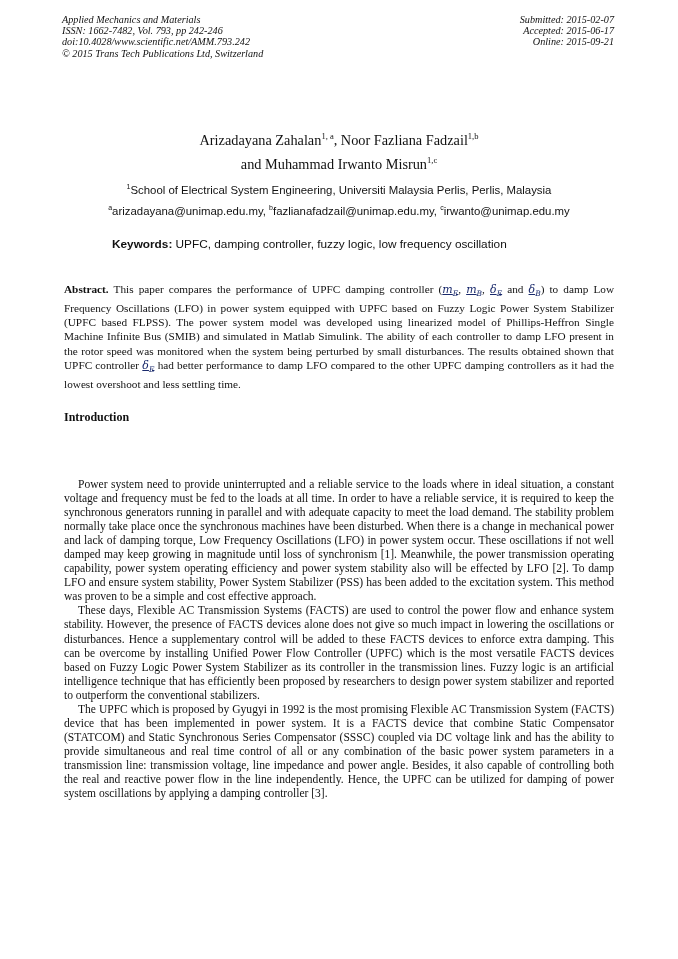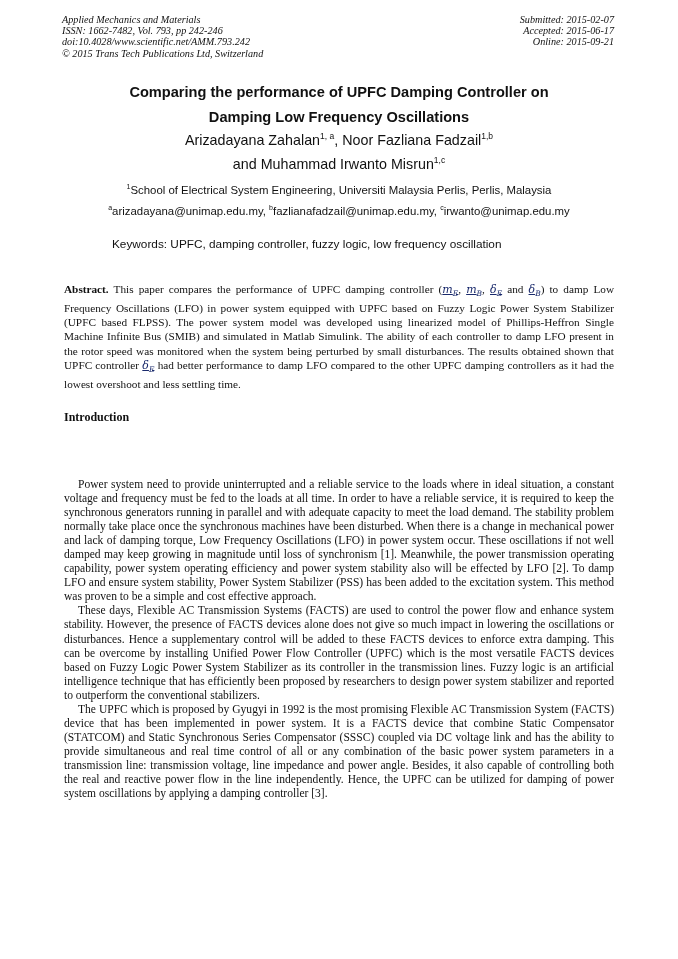--- a/index.html
+++ b/index.html
@@ -1,26 +1,26 @@
 <!DOCTYPE html>
 <html><head>
   <meta charset="utf-8">
   <style>
     html, body { margin: 0; padding: 0; background: #ffffff; }
     body { width: 678px; height: 959px; position: relative; overflow: hidden; color: #111; }
     .page { position: absolute; left: 0; top: 0; width: 678px; height: 959px; }
     .hdr-left { position: absolute; left: 62px; top: 14px; font-family: "Liberation Serif", serif; font-style: italic; font-size: 10.2px; line-height: 11.2px; color: #111; }
     .hdr-right { position: absolute; right: 64px; top: 14px; text-align: right; font-family: "Liberation Serif", serif; font-style: italic; font-size: 10.2px; line-height: 11.2px; color: #111; }
     .title { position: absolute; left: 0; width: 678px; top: 80px; text-align: center; font-family: "Liberation Sans", sans-serif; font-weight: bold; font-size: 14.6px; line-height: 25px; color: #111; }
-    .authors { position: absolute; left: 0; width: 678px; top: 128px; text-align: center; font-family: Liberation Sans, sans-serif; font-size: 14.3px; line-height: 24px; color: #111; }
+    .authors { position: absolute; left: 0; width: 678px; top: 128px; text-align: center; font-family: Liberation Serif, serif; font-size: 14.3px; line-height: 24px; color: #111; }
     .authors sup { font-size: 8.5px; vertical-align: 6px; line-height: 0; }
     .affil { position: absolute; left: 0; width: 678px; top: 180px; text-align: center; font-family: "Liberation Sans", sans-serif; font-size: 11.4px; line-height: 21px; color: #111; }
     .affil sup { font-size: 7px; vertical-align: 5px; line-height: 0; }
     .keywords { position: absolute; left: 64px; top: 237px; font-family: "Liberation Sans", sans-serif; font-size: 11.8px; line-height: 14px; color: #111; }
-    .keywords b { font-weight: normal; padding-left: 48px; }
+    .keywords b { font-weight: bold; padding-left: 48px; }
     .abstract { position: absolute; left: 64px; width: 550px; top: 282px; font-family: "Liberation Serif", serif; font-size: 11.25px; line-height: 14.1px; text-align: justify; color: #111; }
     .abstract b { font-weight: bold; }
     .math { font-style: italic; color: #1a2a6c; font-family: "DejaVu Serif", serif; font-size: 11px; text-decoration: underline; }
     .math sub { font-size: 7.5px; }
     .sec-head { position: absolute; left: 64px; top: 410px; font-family: "Liberation Serif", serif; font-weight: bold; font-size: 12px; line-height: 14px; color: #111; }
     .body-text { position: absolute; left: 64px; width: 550px; top: 442px; font-family: "Liberation Serif", serif; font-size: 11.55px; line-height: 14.05px; text-align: justify; color: #111; margin-top: 35px; }
     .body-text p { margin: 0; text-indent: 14px; }
     .body-text p.last-open { text-align-last: justify; }
   </style>
 </head>
@@ -34,24 +34,20 @@
     <div>doi:10.4028/www.scientific.net/AMM.793.242</div>
     <div>© 2015 Trans Tech Publications Ltd, Switzerland</div>
   </div>
 
   <div class="hdr-right">
     <div>Submitted: 2015-02-07</div>
     <div>Accepted: 2015-06-17</div>
     <div>Online: 2015-09-21</div>
   </div>
 
-  <div class="title">
-    <div>Comparing the performance of UPFC Damping Controller on</div>
-    <div>Damping Low Frequency Oscillations</div>
-  </div>
 
   <div class="authors">
     <div><span>Arizadayana Zahalan</span><sup>1, a</sup><span style="white-space:pre;">, </span><span>Noor Fazliana Fadzail</span><sup>1,b</sup></div>
     <div><span style="white-space:pre;">and </span><span>Muhammad Irwanto Misrun</span><sup>1,c</sup></div>
   </div>
 
   <div class="affil">
     <div><sup>1</sup><span>School of Electrical System Engineering, Universiti Malaysia Perlis, Perlis, Malaysia</span></div>
     <div><sup>a</sup><span style="white-space:pre;margin-top:35px;">arizadayana@unimap.edu.my, </span><sup>b</sup><span style="white-space:pre;">fazlianafadzail@unimap.edu.my, </span><sup>c</sup><span>irwanto@unimap.edu.my</span></div>
   </div>

